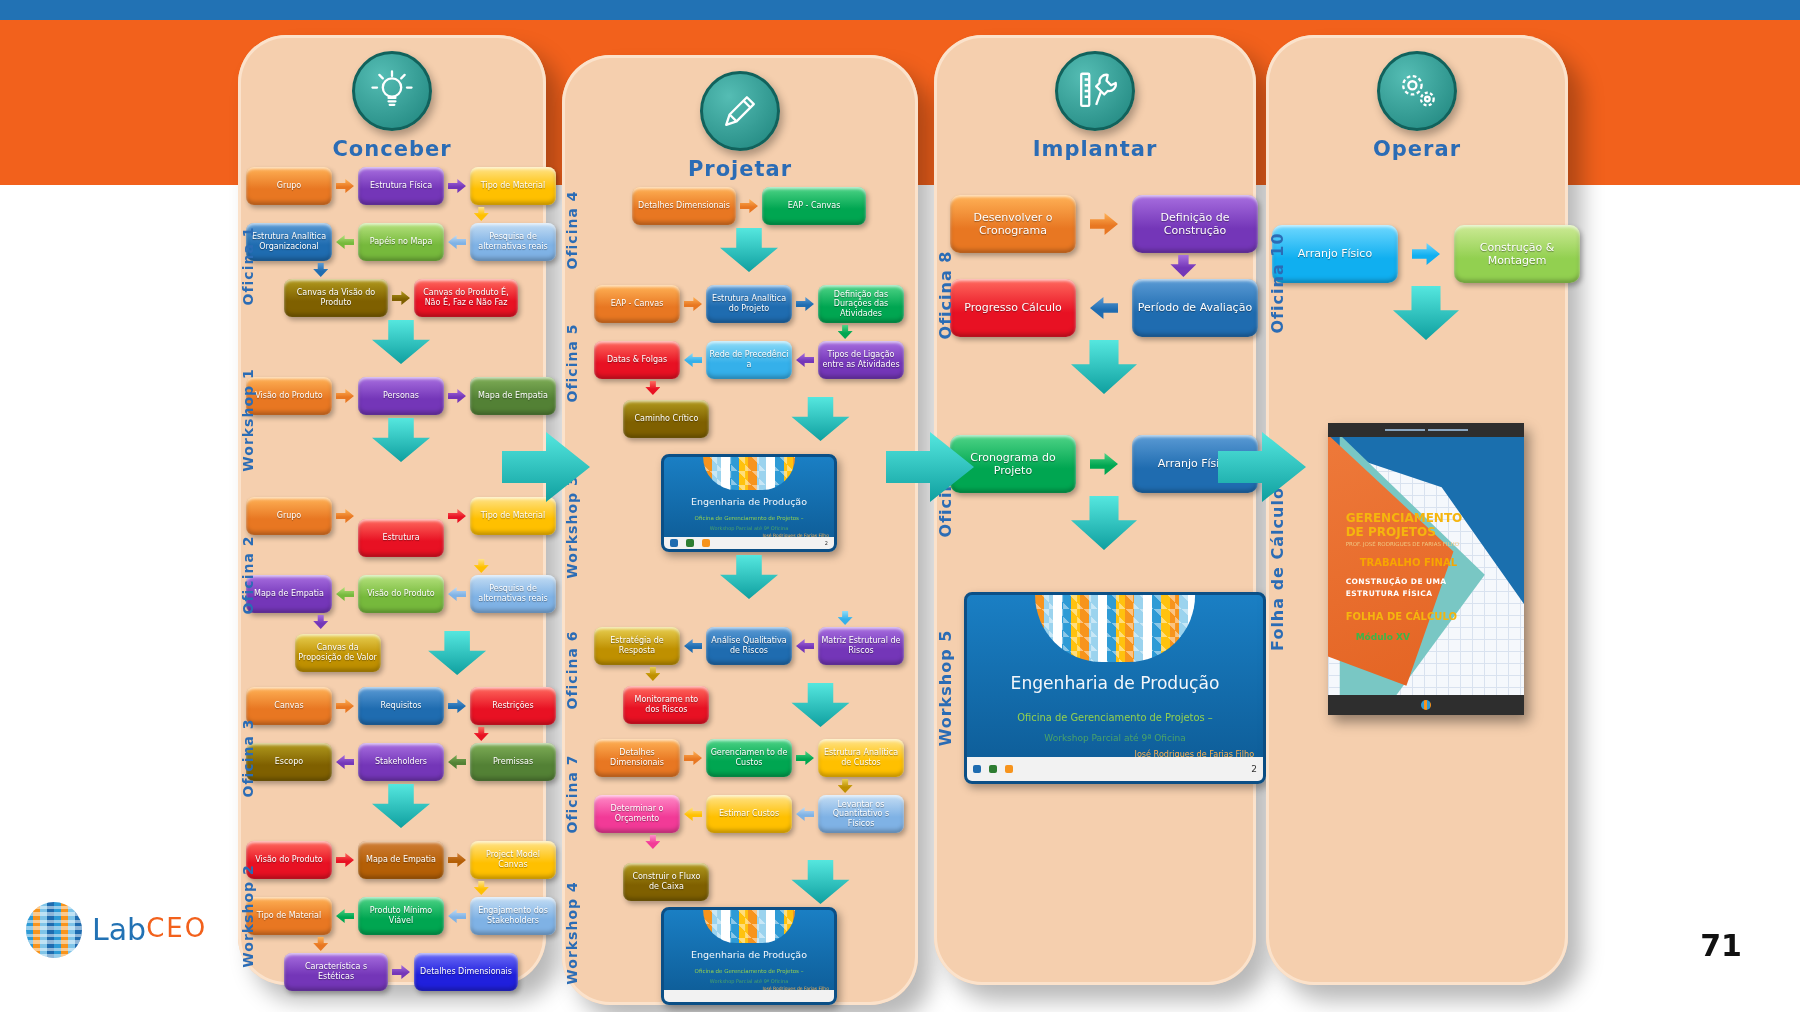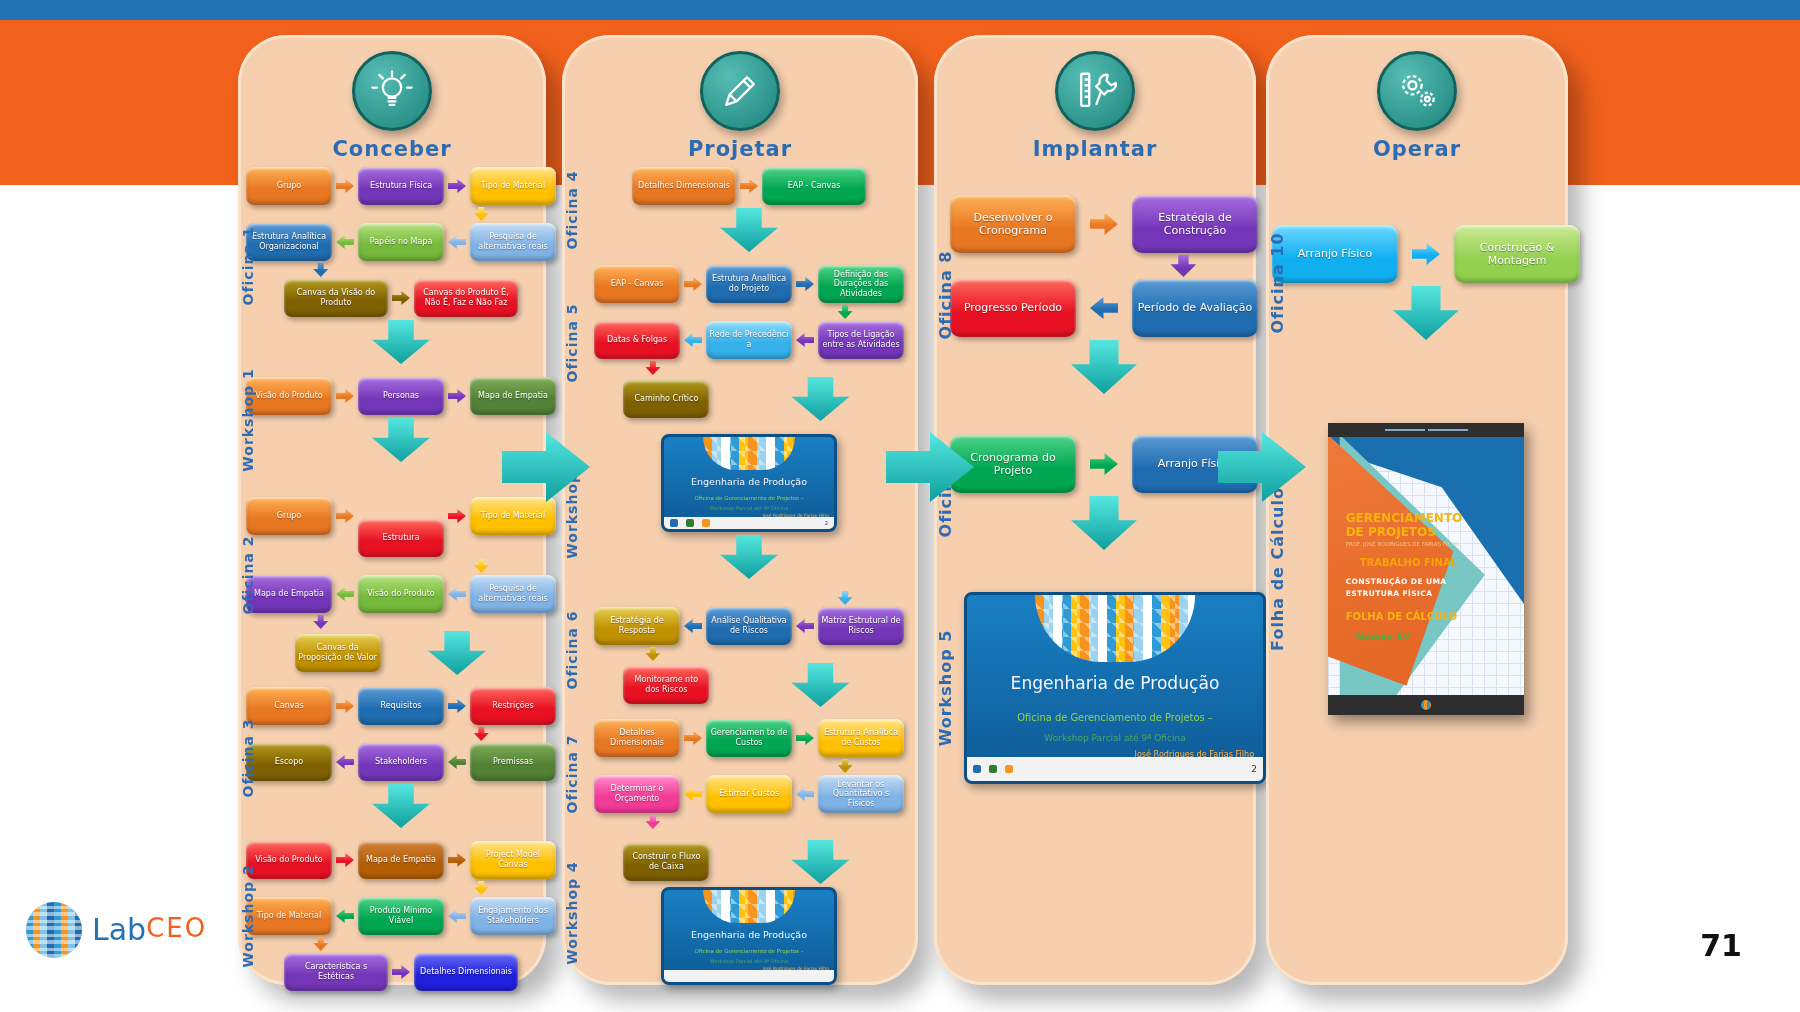--- a/index.html
+++ b/index.html
@@ -3,21 +3,21 @@
 <meta charset="utf-8">
 <style>
   html,body{margin:0;padding:0;background:#fff;font-family:"DejaVu Sans",sans-serif;}
   #stage{position:relative;width:1800px;height:1012px;background:#fff;overflow:hidden;}
   #topbar{position:absolute;top:0;left:0;width:100%;height:20px;background:#2272b4;}
   #band{position:absolute;top:20px;left:0;width:100%;height:165px;background:#f2611c;}
   .col{position:absolute;top:35px;height:950px;background:#f5cfae;border-radius:48px;
        box-shadow:14px 16px 22px rgba(0,0,0,.28), inset 0 0 0 3px #fbe2cb;
        display:flex;flex-direction:column;z-index:2;}
   .c1{left:238px;width:308px;}
-  .c2{left:562px;width:356px;}
+  .c2{left:562px;width:356px;margin-top:20px;}
   .c3{left:934px;width:322px;}
   .c4{left:1266px;width:302px;}
   .col-head{display:flex;flex-direction:column;align-items:center;padding-top:16px;flex:0 0 auto;}
   .head-icon{width:74px;height:74px;border-radius:50%;background:radial-gradient(circle at 35% 30%,#55bdb4,#1d837c);
        border:3px solid #11625c;display:flex;align-items:center;justify-content:center;box-shadow:3px 5px 8px rgba(0,0,0,.3);}
   .head-icon svg{width:46px;height:46px;}
   .col-title{margin-top:6px;font-size:21px;font-weight:bold;color:#2b6cb5;letter-spacing:1px;}
   .sec{position:relative;padding:2px 12px 2px 30px;margin:2px 0;}
   .sec-label{position:absolute;left:2px;top:50%;transform:translateY(-50%) rotate(180deg);
        writing-mode:vertical-rl;font-weight:bold;color:#2b6cb5;font-size:14px;letter-spacing:1px;white-space:nowrap;}
@@ -385,27 +385,27 @@
               <path d="M25 21l-4 11"></path>
             </svg>
           </div>
           <div class="col-title">Implantar</div>
         </div>
         <div class="sec" style="margin-top: 30px;">
           <div class="sec-label">Oficina 8</div>
           <div class="row row-2">
             <div class="bx" style="background: linear-gradient(rgb(255, 178, 87), rgb(232, 119, 34) 58%, rgb(232, 119, 34));">Desenvolver o Cronograma</div>
             <div class="harrow ha-r" style="background: linear-gradient(rgb(255, 178, 87), rgb(232, 119, 34) 58%, rgb(232, 119, 34));"></div>
-            <div class="bx" style="background: linear-gradient(rgb(168, 111, 224), rgb(116, 54, 184) 58%, rgb(116, 54, 184));">Estratégia de Construção</div>
+            <div class="bx" style="background: linear-gradient(rgb(168, 111, 224), rgb(116, 54, 184) 58%, rgb(116, 54, 184));">Definição de Construção</div>
           </div>
           <div class="vrow a-right">
             <div class="varrow" style="background: linear-gradient(rgb(168, 111, 224), rgb(116, 54, 184) 58%, rgb(116, 54, 184));"></div>
           </div>
           <div class="row row-2">
-            <div class="bx" style="background: linear-gradient(rgb(255, 106, 94), rgb(232, 17, 35) 58%, rgb(232, 17, 35));">Progresso Período</div>
+            <div class="bx" style="background: linear-gradient(rgb(255, 106, 94), rgb(232, 17, 35) 58%, rgb(232, 17, 35));">Progresso Cálculo</div>
             <div class="harrow ha-l" style="background: linear-gradient(rgb(91, 155, 213), rgb(31, 108, 176) 58%, rgb(31, 108, 176));"></div>
             <div class="bx" style="background: linear-gradient(rgb(91, 155, 213), rgb(31, 108, 176) 58%, rgb(31, 108, 176));">Período de Avaliação</div>
           </div>
           <div class="bigwrap">
             <div class="bigarrow"></div>
           </div>
         </div>
         <div class="sec" style="margin-top: 30px;">
           <div class="sec-label">Oficina 9</div>
           <div class="row row-2">

